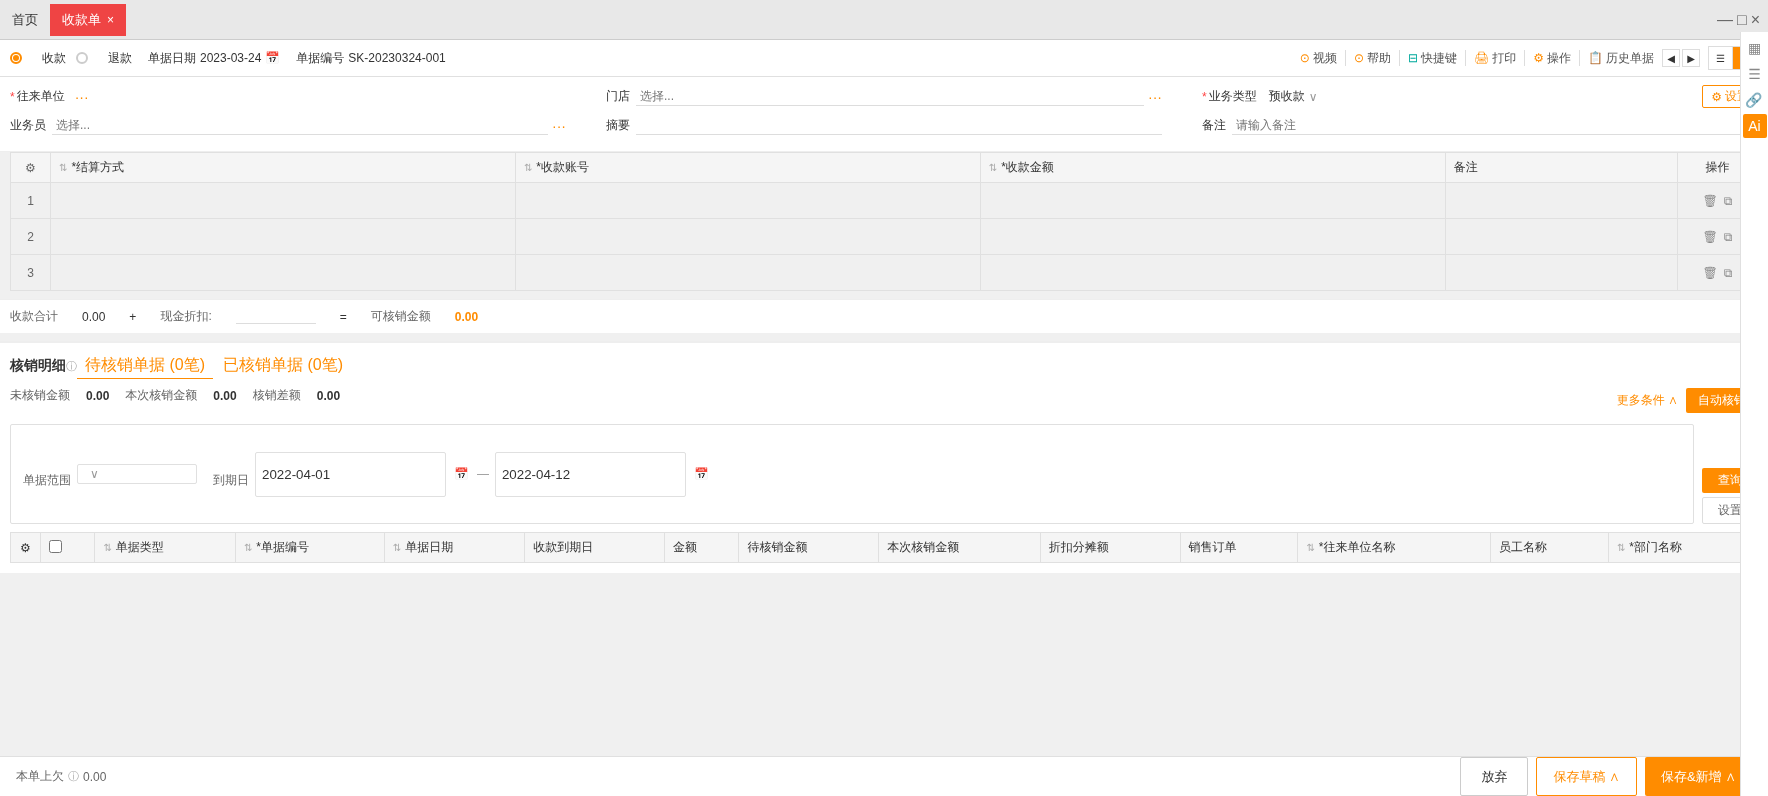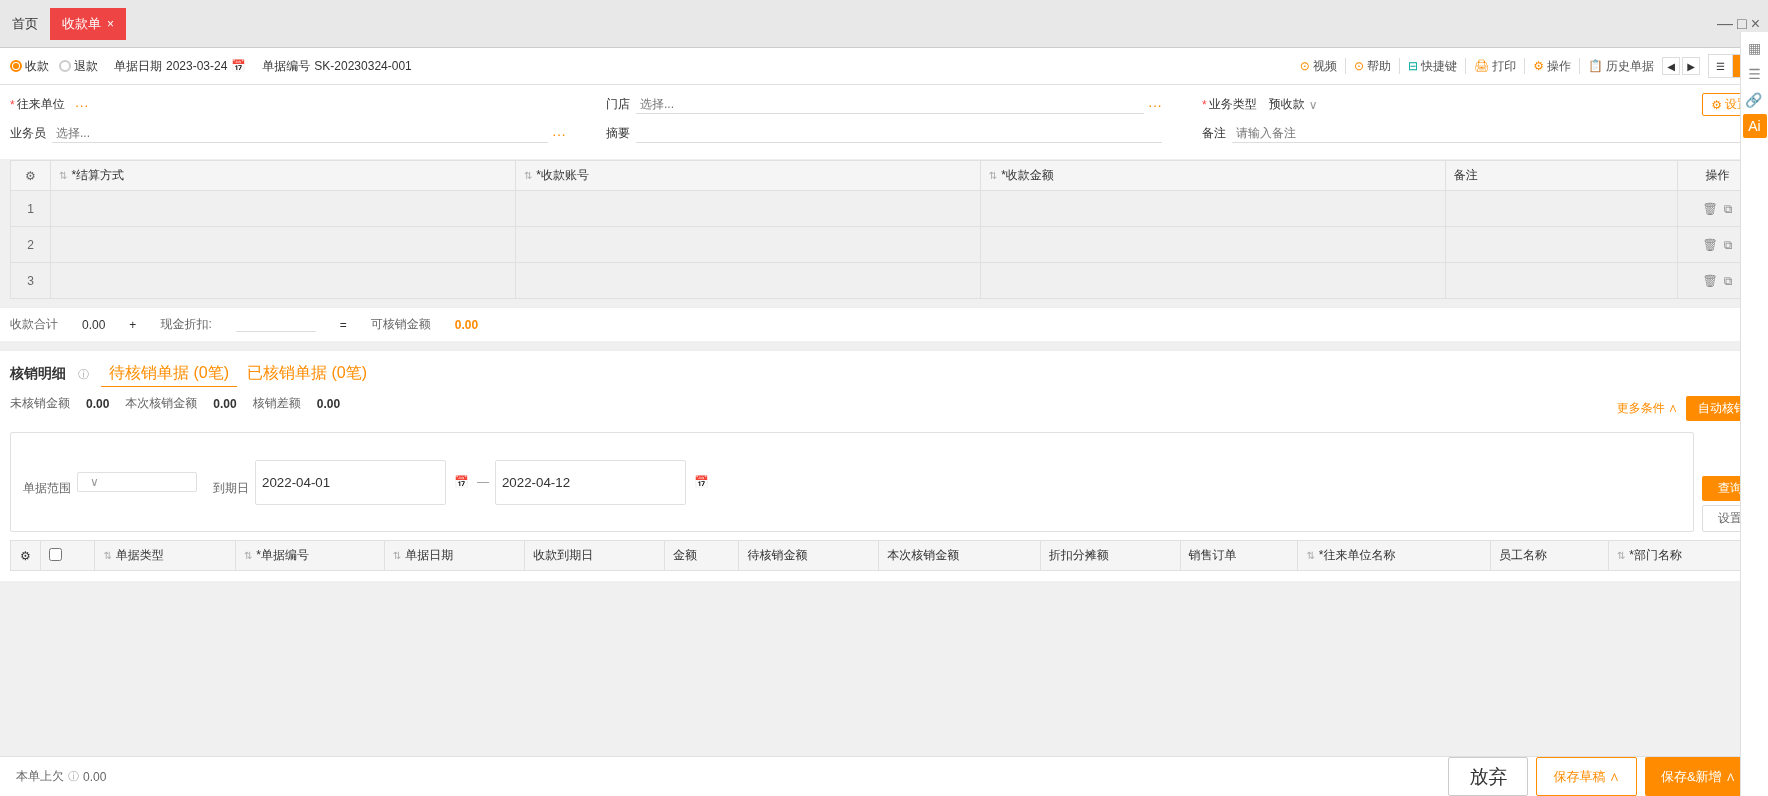--- a/index.html
+++ b/index.html
@@ -1,30 +1,30 @@
 <!DOCTYPE html>
 <html><head>
   <meta charset="utf-8">
   <style>
     * { box-sizing: border-box; margin: 0; padding: 0; }
     body { font-family: "Microsoft YaHei", Arial, sans-serif; font-size: 12px; background: #f0f0f0; color: #333; width: 1768px; min-height: 796px; overflow: hidden; }
 
     
-    .tab-bar { display: flex; align-items: center; background: #e8e8e8; height: 48px; border-bottom: 1px solid #ccc; }
+    .tab-bar { display: flex; align-items: center; background: #e8e8e8; height: 40px; border-bottom: 1px solid #ccc; }
     .tab-item { padding: 0 12px; height: 32px; display: flex; align-items: center; cursor: pointer; font-size: 13px; }
     .tab-item.home { background: #e8e8e8; color: #333; }
     .tab-item.active { background: #ef4444; color: #fff; }
     .tab-close { margin-left: 6px; font-size: 12px; cursor: pointer; }
     .tab-bar-right { margin-left: auto; display: flex; align-items: center; gap: 4px; padding-right: 8px; }
     .tab-bar-right span { cursor: pointer; font-size: 16px; color: #666; }
 
     
     .toolbar { display: flex; align-items: center; padding: 6px 10px; background: #fff; border-bottom: 1px solid #e0e0e0; gap: 16px; }
     .radio-group { display: flex; gap: 10px; align-items: center; }
-    .radio-item { display: flex; align-items: center; gap: 3px; cursor: pointer; }
+    .radio-item { display: flex; align-items: center; gap: 20px; cursor: pointer; }
     .radio-dot { width: 12px; height: 12px; border-radius: 50%; border: 2px solid #ccc; display: flex; align-items: center; justify-content: center; }
     .radio-dot.checked { border-color: #ff8c00; }
     .radio-dot.checked::after { content: ''; width: 6px; height: 6px; border-radius: 50%; background: #ff8c00; }
     .toolbar-field { display: flex; align-items: center; gap: 4px; }
     .toolbar-field label { color: #333; white-space: nowrap; }
     .toolbar-field span { color: #333; }
     .toolbar-field .cal-icon { color: #ff8c00; cursor: pointer; }
     .toolbar-right { margin-left: auto; display: flex; align-items: center; gap: 8px; }
     .toolbar-btn { display: flex; align-items: center; gap: 3px; cursor: pointer; color: #555; font-size: 12px; }
     .toolbar-btn .icon { color: #ff8c00; }
@@ -63,21 +63,21 @@
 
     
     .summary-row { display: flex; align-items: center; justify-content: flex-start; padding: 8px 10px; gap: 24px; font-size: 12px; background: #fff; border-top: 1px solid #eee; }
     .summary-label { color: #666; }
     .summary-val { color: #333; }
     .summary-orange { color: #ff8c00; font-weight: bold; }
     .cash-input { border: none; border-bottom: 1px solid #ddd; width: 80px; outline: none; font-size: 12px; }
 
     
     .reconcile-section { background: #fff; margin-top: 8px; padding: 10px; border-top: 2px solid #eee; }
-    .reconcile-header { display: flex; align-items: center; gap: 12px; margin-bottom: 8px; }
+    .reconcile-header { display: flex; align-items: center; margin-bottom: 8px; }
     .reconcile-title { font-size: 14px; font-weight: bold; color: #333; }
     .reconcile-tabs { display: flex; gap: 2px; }
     .rec-tab { padding: 2px 8px; cursor: pointer; color: #ff8c00; font-size: 16px; border-bottom: 1px solid transparent; }
     .rec-tab.active { border-bottom-color: #ff8c00; }
     .rec-tab-badge { color: #ff8c00; }
     .reconcile-stats { display: flex; align-items: center; gap: 16px; margin-bottom: 10px; font-size: 12px; }
     .reconcile-stats span { color: #666; }
     .reconcile-stats strong { color: #333; }
     .filter-more { color: #ff8c00; cursor: pointer; font-size: 12px; }
     .auto-btn { background: #ff8c00; color: #fff; border: none; padding: 4px 12px; cursor: pointer; border-radius: 2px; font-size: 12px; }
@@ -95,21 +95,21 @@
     
     .rec-table { width: 100%; border-collapse: collapse; }
     .rec-table th { background: #f5f5f5; border: 1px solid #e0e0e0; padding: 6px 8px; text-align: left; font-weight: normal; color: #333; font-size: 12px; white-space: nowrap; }
     .rec-table .check-col { width: 30px; text-align: center; }
     .sort-th { display: flex; align-items: center; gap: 2px; white-space: nowrap; }
 
     
     .bottom-bar { position: fixed; bottom: 0; left: 0; right: 0; height: 40px; background: #fff; border-top: 1px solid #e0e0e0; display: flex; padding: 0 16px; gap: 16px; }
     .bottom-info { font-size: 12px; color: #666; display: flex; align-items: center; gap: 4px; }
     .bottom-actions { margin-left: auto; display: flex; gap: 8px; }
-    .btn-abandon { border: 1px solid #ccc; background: #fff; color: #333; padding: 6px 20px; cursor: pointer; border-radius: 2px; font-size: 19px; }
+    .btn-abandon { border: 1px solid #ccc; background: #fff; color: #333; padding: 6px 20px; cursor: pointer; border-radius: 2px; font-size: 13px; }
     .btn-save-draft { border: 1px solid #ff8c00; background: #fff; color: #ff8c00; padding: 6px 16px; cursor: pointer; border-radius: 2px; font-size: 13px; display: flex; align-items: center; gap: 4px; }
     .btn-save-new { background: #ff8c00; color: #fff; border: none; padding: 6px 16px; cursor: pointer; border-radius: 2px; font-size: 13px; display: flex; align-items: center; gap: 4px; }
 
     
     .right-sidebar { position: fixed; right: 0; top: 32px; width: 28px; background: #fff; border-left: 1px solid #e0e0e0; display: flex; flex-direction: column; align-items: center; gap: 2px; padding-top: 4px; bottom: 0; }
     .sidebar-icon { width: 24px; height: 24px; display: flex; align-items: center; justify-content: center; cursor: pointer; font-size: 14px; color: #888; }
     .sidebar-icon.active { background: #ff8c00; color: #fff; border-radius: 2px; }
 
     .info-icon { color: #aaa; font-size: 11px; cursor: pointer; }
   </style>

